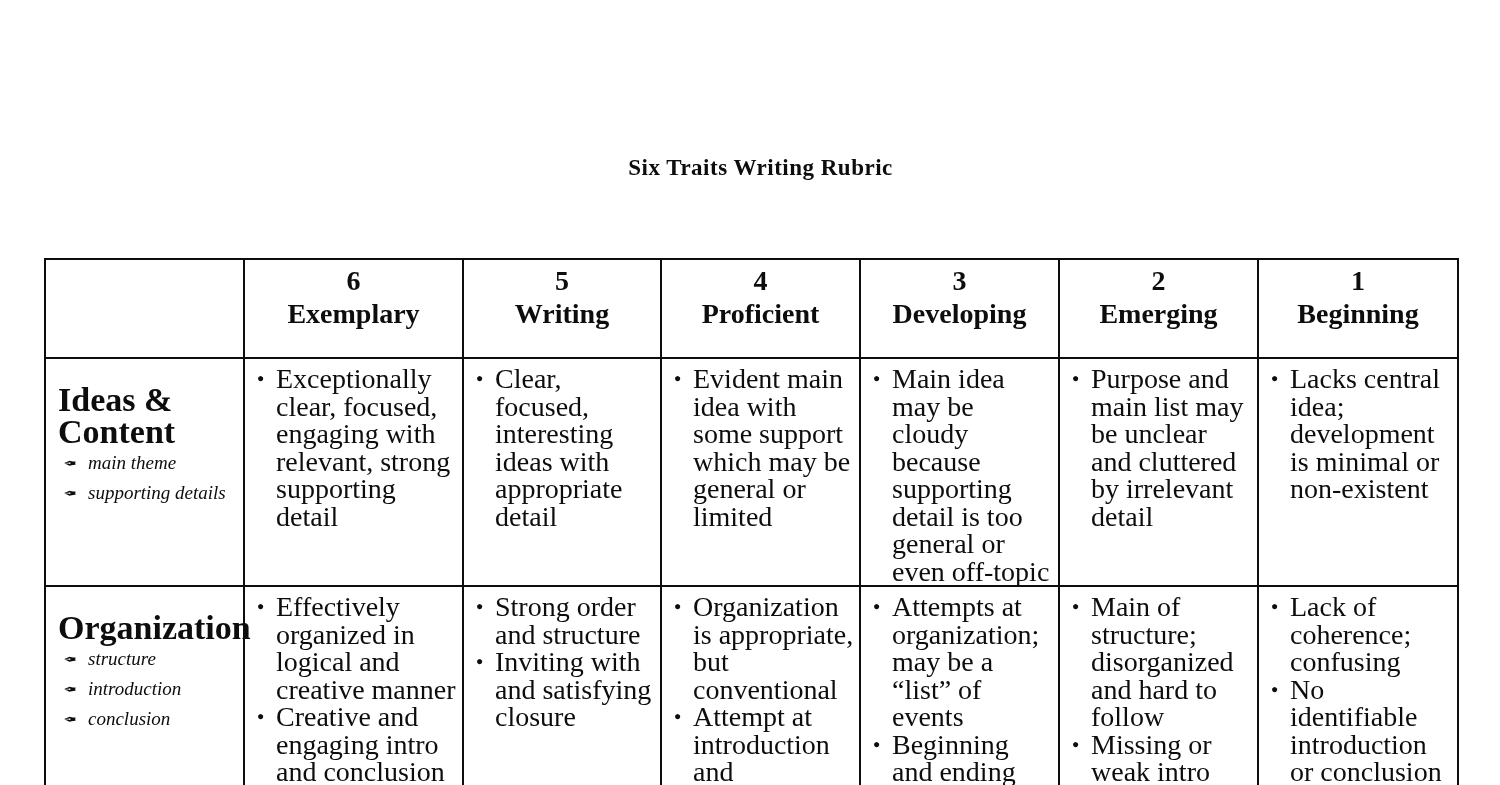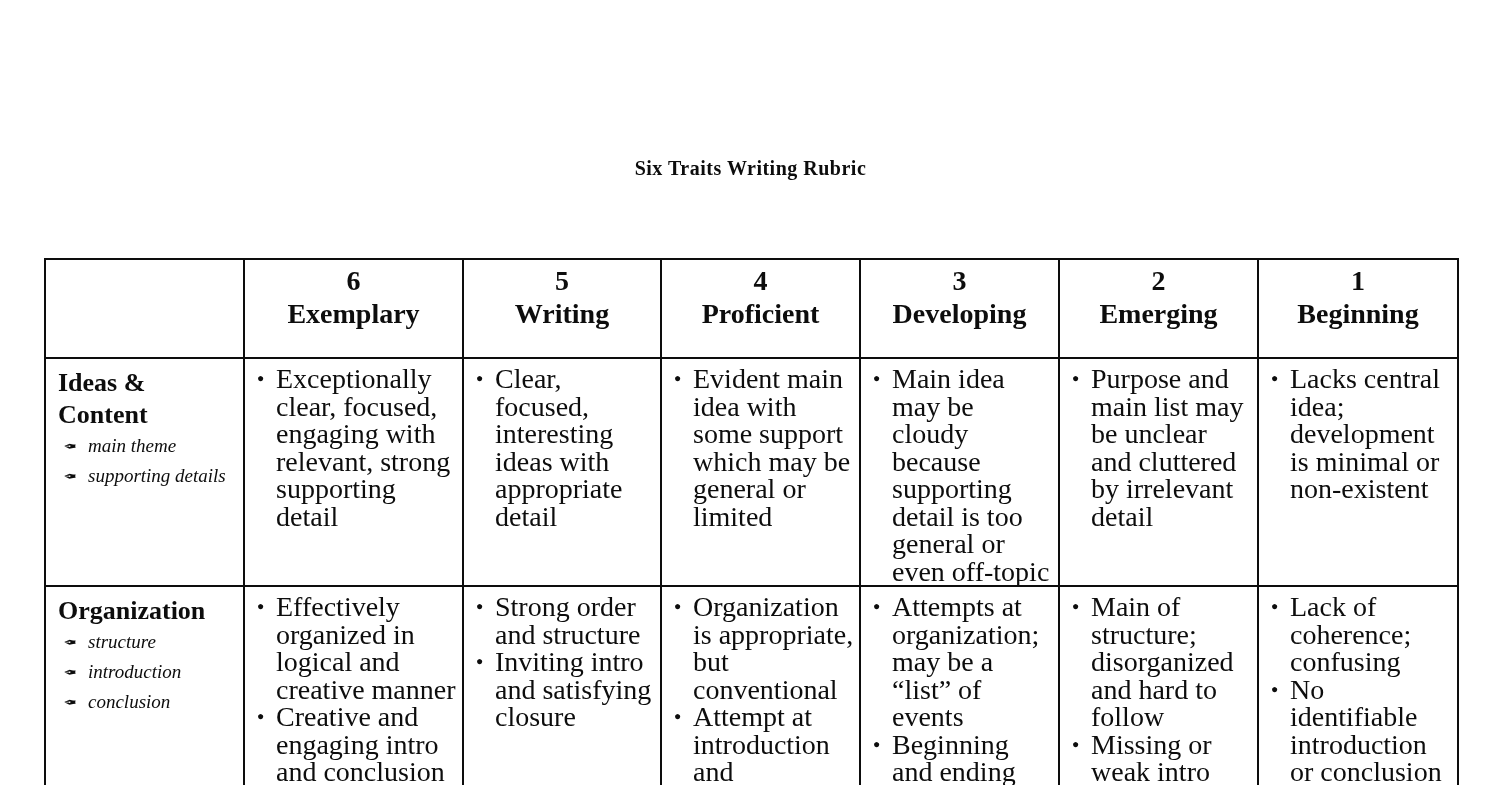--- a/index.html
+++ b/index.html
@@ -7,23 +7,23 @@
     width: 1500px; height: 785px;
     overflow: hidden;
     background: #ffffff;
     color: #0d0d0d;
     font-family: "Liberation Serif", "DejaVu Serif", serif;
   }
   .page { position: relative; width: 1500px; height: 785px; }
 
   .doc-title {
     position: absolute;
-    top: 149px; left: 44px; width: 1413px;
-    text-align: center;
-    font-size: 20px; font-weight: bold;
+    top: 149px; left: 54px; width: 1413px;
+    text-align: center;
+    font-size: 23px; font-weight: bold;
     letter-spacing: 0.5px;
     line-height: 38px;
   }
 
   table.rubric {
     position: absolute;
     top: 258px; left: 44px;
     width: 1413px;
     border-collapse: collapse;
     table-layout: fixed;
@@ -42,24 +42,25 @@
     font-weight: bold;
     text-align: center;
     line-height: 33px;
   }
 
   .row-1 td { height: 199px; }
   .row-2 td { height: 290px; }
 
   td.trait-cell { padding: 8px 4px 0 12px; }
   .trait-name {
-    font-size: 26px;
+    font-size: 34px;
     font-weight: bold;
     line-height: 32px;
     max-width: 155px;
+    margin-top: 17px;
   }
   .subtrait {
     display: flex;
     align-items: baseline;
     font-style: italic;
     font-size: 19px;
     line-height: 29px;
   }
   .subtrait .pen {
     flex: 0 0 24px;
@@ -210,21 +211,21 @@
             <span class="text">Creative and engaging intro and conclusion</span>
           </div>
         </td>
         <td class="criteria-cell">
           <div class="item">
             <span class="bullet">●</span>
             <span class="text">Strong order and structure</span>
           </div>
           <div class="item">
             <span class="bullet">●</span>
-            <span class="text">Inviting intro and satisfying closure</span>
+            <span class="text">Inviting with and satisfying closure</span>
           </div>
         </td>
         <td class="criteria-cell">
           <div class="item">
             <span class="bullet">●</span>
             <span class="text">Organization is appropriate, but conventional</span>
           </div>
           <div class="item">
             <span class="bullet">●</span>
             <span class="text">Attempt at introduction and conclusion</span>

